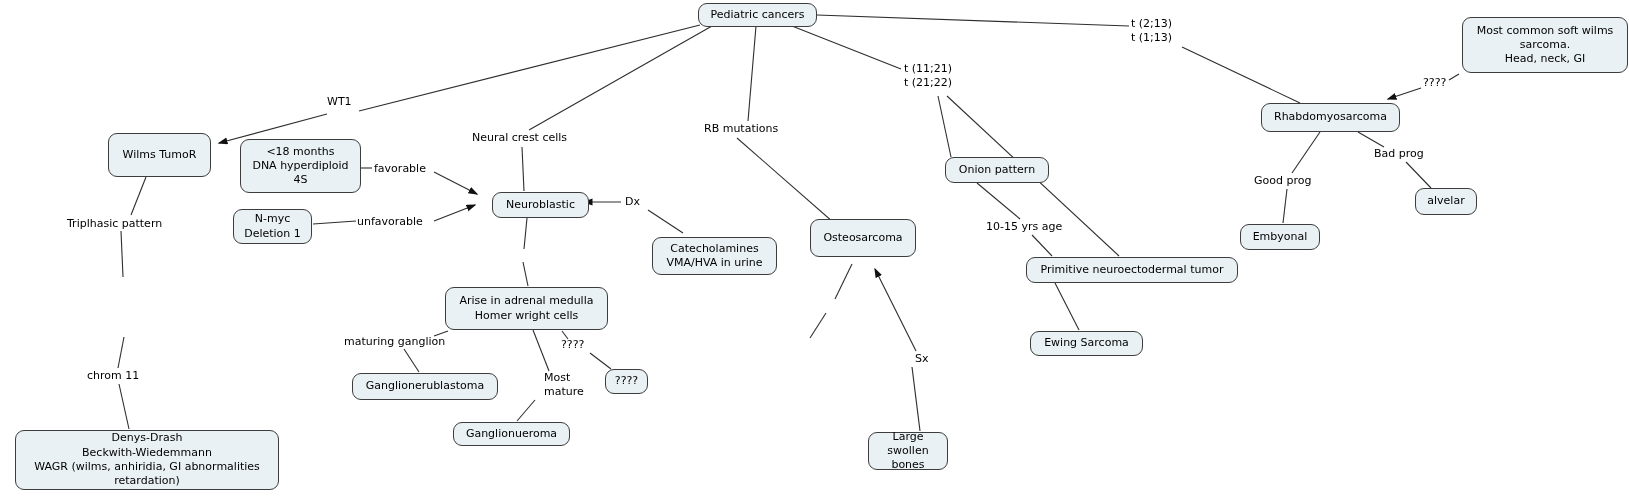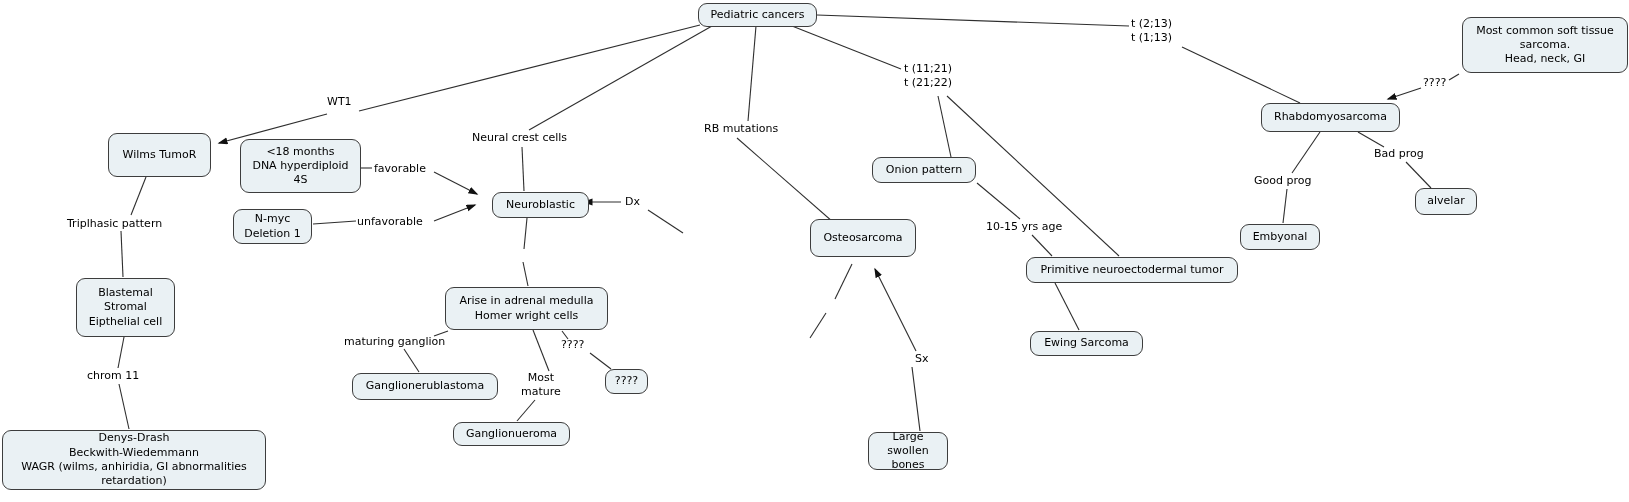--- a/index.html
+++ b/index.html
@@ -10,21 +10,21 @@
   .wires{position:absolute;left:0;top:0;width:1629px;height:502px;}
   .node{
     position:absolute;display:flex;align-items:center;justify-content:center;
     text-align:center;white-space:pre-line;line-height:1.3;
     background:#eaf1f4;border:1.3px solid #3d3d3d;border-radius:9px;
     box-sizing:border-box;padding:1px 4px;
   }
   .lbl{
     position:absolute;white-space:pre-line;line-height:1.3;color:#000;
   }
-  .lbl.center{text-align:center;}
+  .lbl.center{text-align:left;margin-left:28px;}
 </style>
 </head>
 <body>
 
 <div class="canvas">
 
   <svg class="wires" width="1629" height="502" viewBox="0 0 1629 502">
     <defs>
       <marker id="arr" markerWidth="11" markerHeight="9" refX="8.5" refY="3.5" orient="auto" markerUnits="userSpaceOnUse">
         <path d="M0,0 L10,3.5 L0,7 z" fill="#111"></path>
@@ -76,41 +76,40 @@
     </g>
   </svg>
 
   <div class="node" style="left:698px;top:3px;width:119px;height:24px">Pediatric cancers</div>
   <div class="node" style="left:108px;top:133px;width:103px;height:44px">Wilms TumoR</div>
   <div class="node" style="left:240px;top:139px;width:121px;height:54px">&lt;18 months
 DNA hyperdiploid
 4S</div>
   <div class="node" style="left:233px;top:209px;width:79px;height:35px">N-myc
 Deletion 1</div>
-  <div class="node" style="left:76px;top:278px;width:99px;height:59px">Blastemal
-Stromal
-Eipthelial cell</div>
-  <div class="node" style="left:2px;top:430px;width:264px;height:60px">Denys-Drash
+  <div class="node" style="left:15px;top:430px;width:264px;height:60px">Denys-Drash
 Beckwith-Wiedemmann
 WAGR (wilms, anhiridia, GI abnormalities
 retardation)</div>
   <div class="node" style="left:492px;top:192px;width:97px;height:26px">Neuroblastic</div>
+  <div class="node" style="left:652px;top:237px;width:125px;height:38px">Catecholamines
+VMA/HVA in urine</div>
   <div class="node" style="left:352px;top:373px;width:146px;height:27px">Ganglionerublastoma</div>
   <div class="node" style="left:445px;top:287px;width:163px;height:43px">Arise in adrenal medulla
 Homer wright cells</div>
   <div class="node" style="left:453px;top:422px;width:117px;height:24px">Ganglionueroma</div>
   <div class="node" style="left:605px;top:369px;width:43px;height:25px">????</div>
   <div class="node" style="left:810px;top:219px;width:106px;height:38px">Osteosarcoma</div>
   <div class="node" style="left:868px;top:432px;width:80px;height:38px">Large swollen
 bones</div>
-  <div class="node" style="left:872px;top:157px;width:104px;height:26px">Onion pattern</div>
+  <div class="node" style="left:945px;top:157px;width:104px;height:26px">Onion pattern</div>
   <div class="node" style="left:1026px;top:257px;width:212px;height:26px">Primitive neuroectodermal tumor</div>
   <div class="node" style="left:1030px;top:331px;width:113px;height:25px">Ewing Sarcoma</div>
   <div class="node" style="left:1261px;top:103px;width:139px;height:29px">Rhabdomyosarcoma</div>
-  <div class="node" style="left:1462px;top:17px;width:166px;height:56px">Most common soft tissue
+  <div class="node" style="left:1462px;top:17px;width:166px;height:56px">Most common soft wilms
 sarcoma.
 Head, neck, GI</div>
   <div class="node" style="left:1240px;top:224px;width:80px;height:26px">Embyonal</div>
   <div class="node" style="left:1415px;top:188px;width:62px;height:27px">alvelar</div>
 
   <div class="lbl" style="left:327px;top:95px">WT1</div>
   <div class="lbl" style="left:472px;top:131px">Neural crest cells</div>
   <div class="lbl" style="left:704px;top:122px">RB mutations</div>
   <div class="lbl" style="left:904px;top:62px">t (11;21)
 t (21;22)</div>

